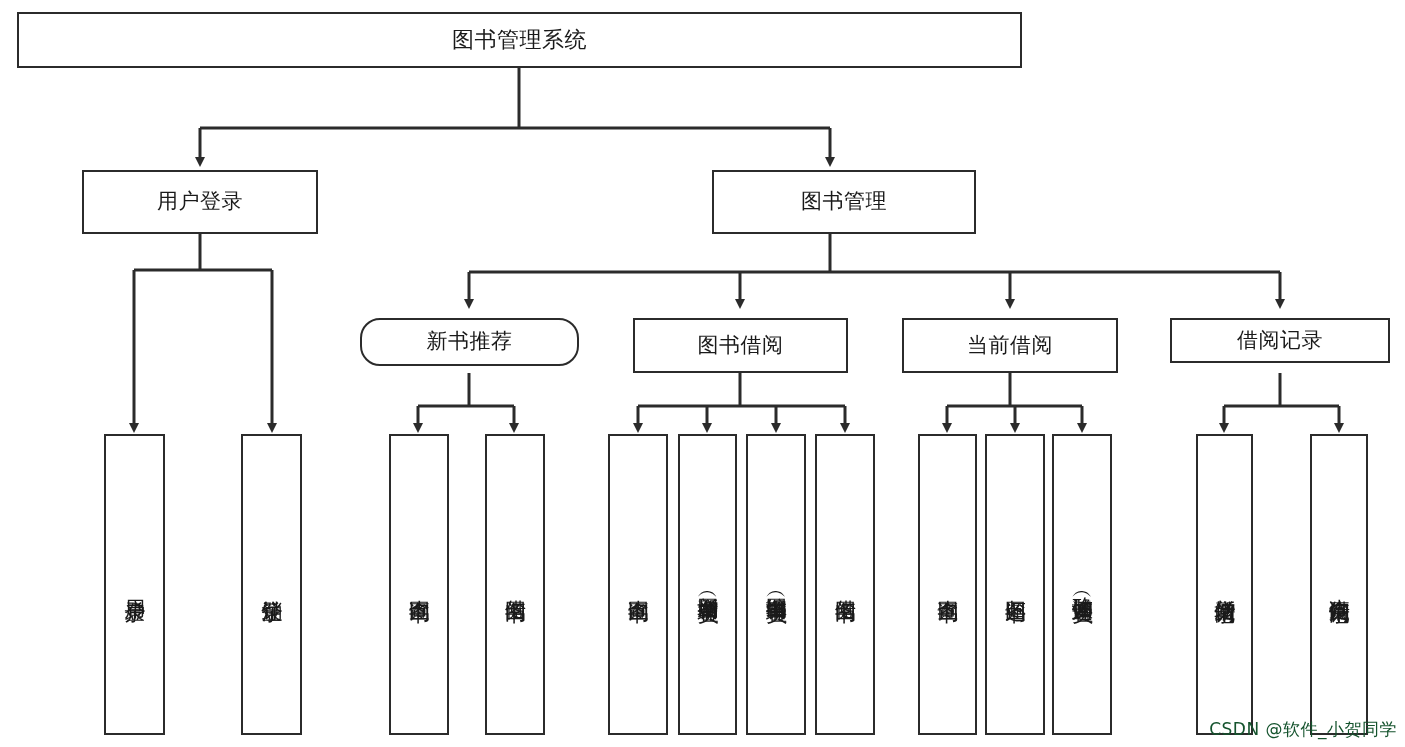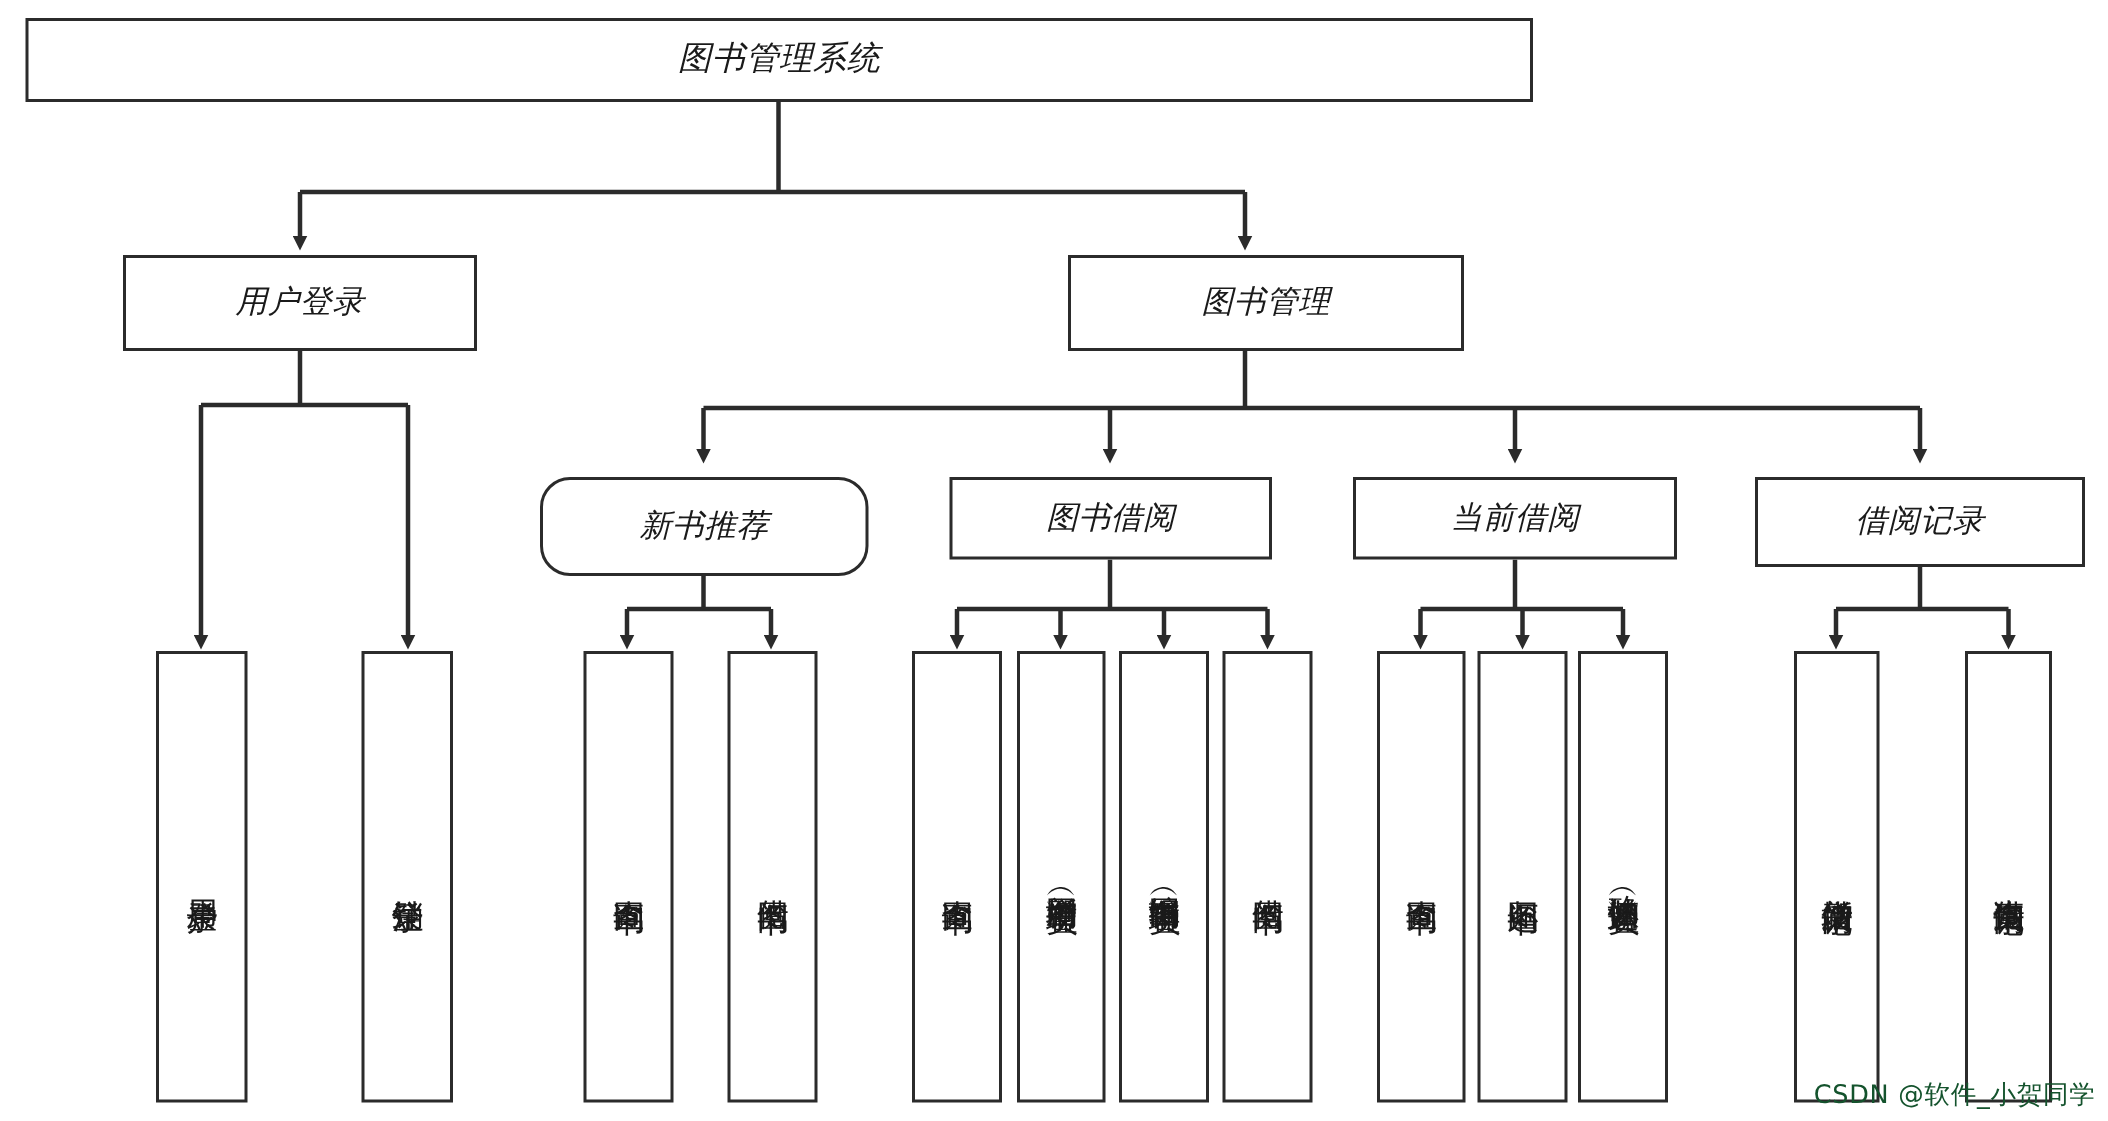--- a/index.html
+++ b/index.html
@@ -31,21 +31,20 @@
     border: 2.5px solid #2b2b2b;
     display: flex;
     align-items: center;
     justify-content: center;
     color: #1a1a1a;
   }
   .node.horiz {
     font-size: 21px;
     line-height: 1.2;
     letter-spacing: 0.5px;
-    font-style: italic;
   }
   .node.root {
     font-size: 22px;
   }
   .node.vert {
     writing-mode: vertical-rl;
     text-orientation: upright;
     font-size: 21px;
     line-height: 1.18;
     letter-spacing: 1px;
@@ -127,30 +126,30 @@
     <span class="label">图书管理系统</span>
   </div>
 
   <div class="node horiz" style="left:82px; top:170px; width:236px; height:64px;">
     <span class="label">用户登录</span>
   </div>
   <div class="node horiz" style="left:712px; top:170px; width:264px; height:64px;">
     <span class="label">图书管理</span>
   </div>
 
-  <div class="node horiz" style="left:360px; top:318px; width:219px; height:66px;border-radius:20px;">
+  <div class="node horiz" style="left:360px; top:318px; width:219px; height:48px;border-radius:20px;">
     <span class="label">新书推荐</span>
   </div>
   <div class="node horiz" style="left:902px; top:318px; width:216px; height:55px;">
     <span class="label">当前借阅</span>
   </div>
   <div class="node horiz" style="left:633px; top:318px; width:215px; height:55px;">
     <span class="label">图书借阅</span>
   </div>
-  <div class="node horiz" style="left:1170px; top:318px; width:220px; height:60px;">
+  <div class="node horiz" style="left:1170px; top:318px; width:220px; height:45px;">
     <span class="label">借阅记录</span>
   </div>
 
   <div class="node vert" style="left:104px; top:434px; width:61px; height:301px;">
     <span class="label">用户登录</span>
   </div>
   <div class="node vert" style="left:241px; top:434px; width:61px; height:301px;">
     <span class="label">注销登录</span>
   </div>
 

